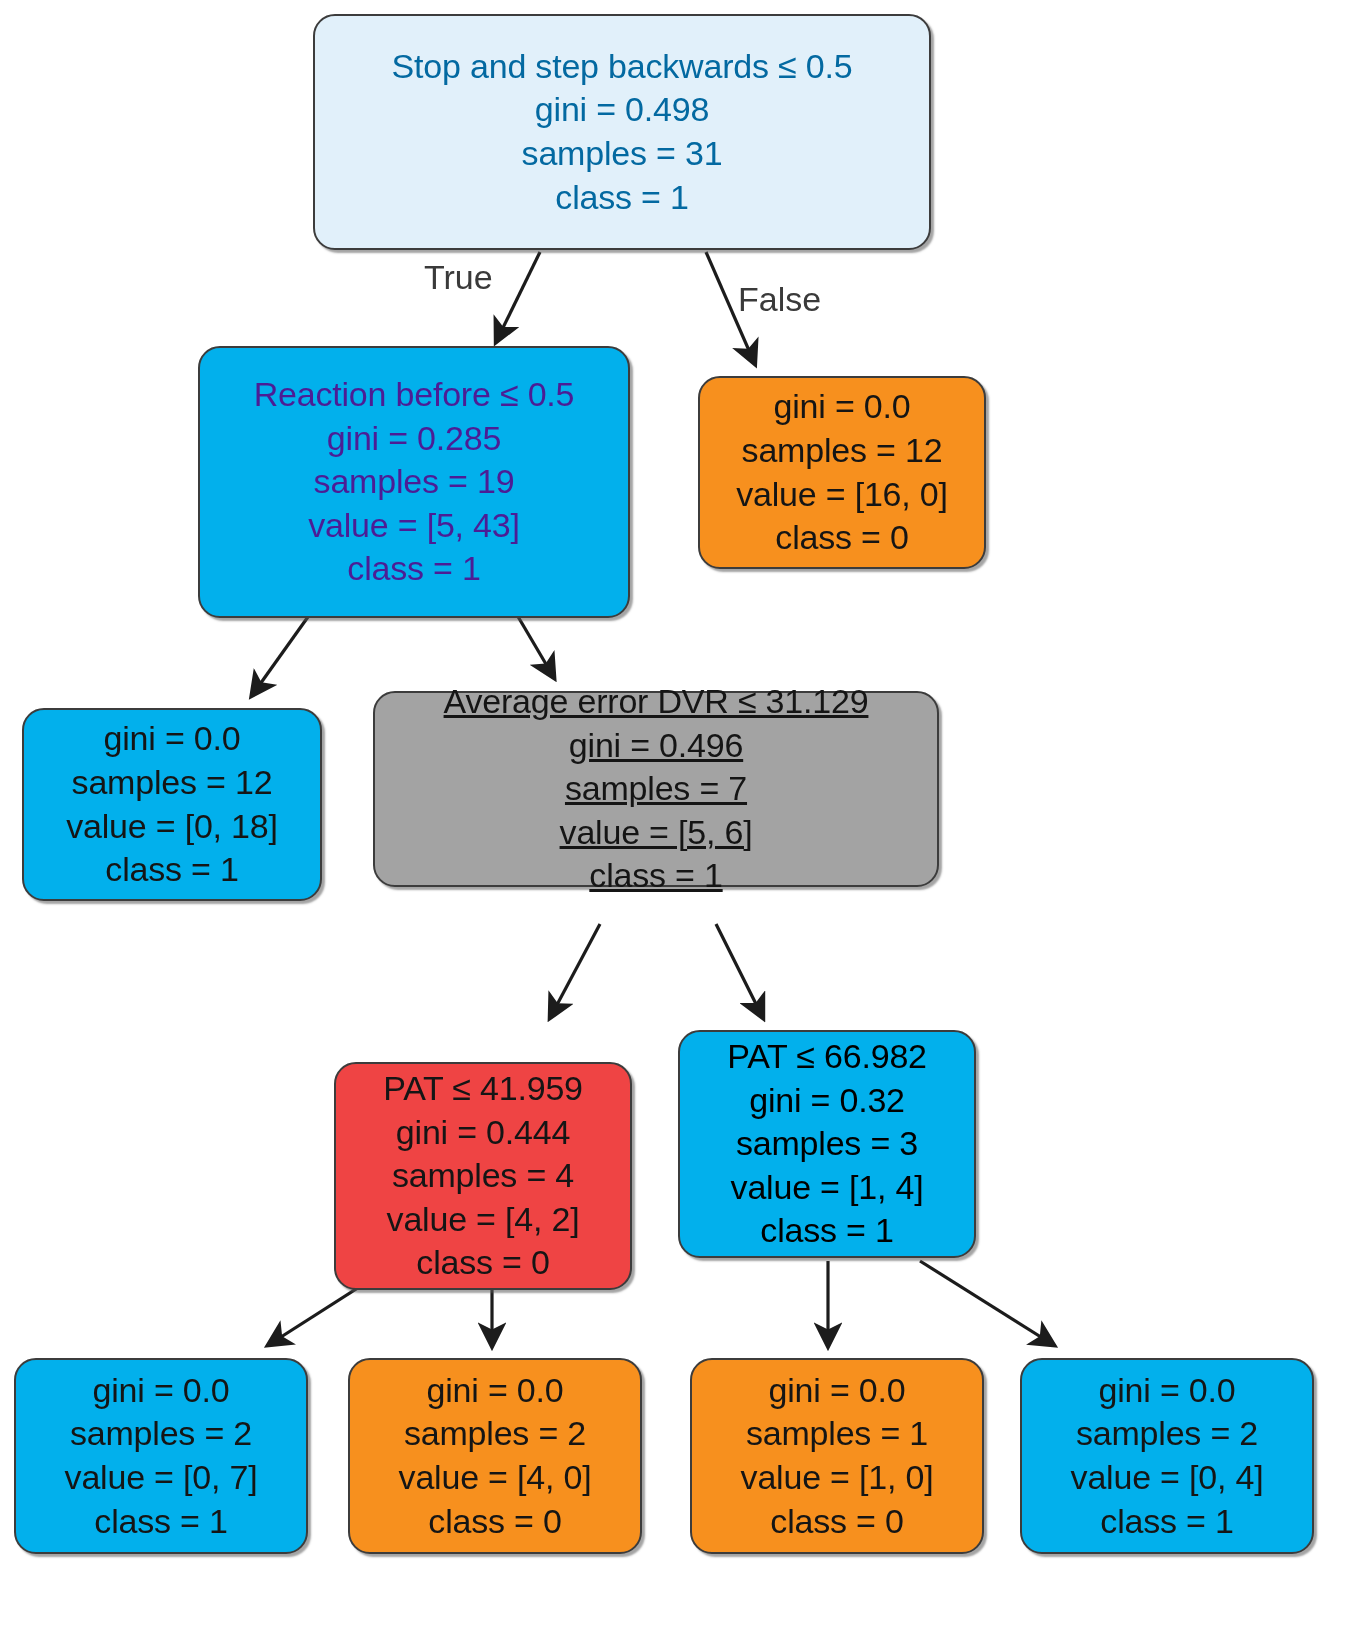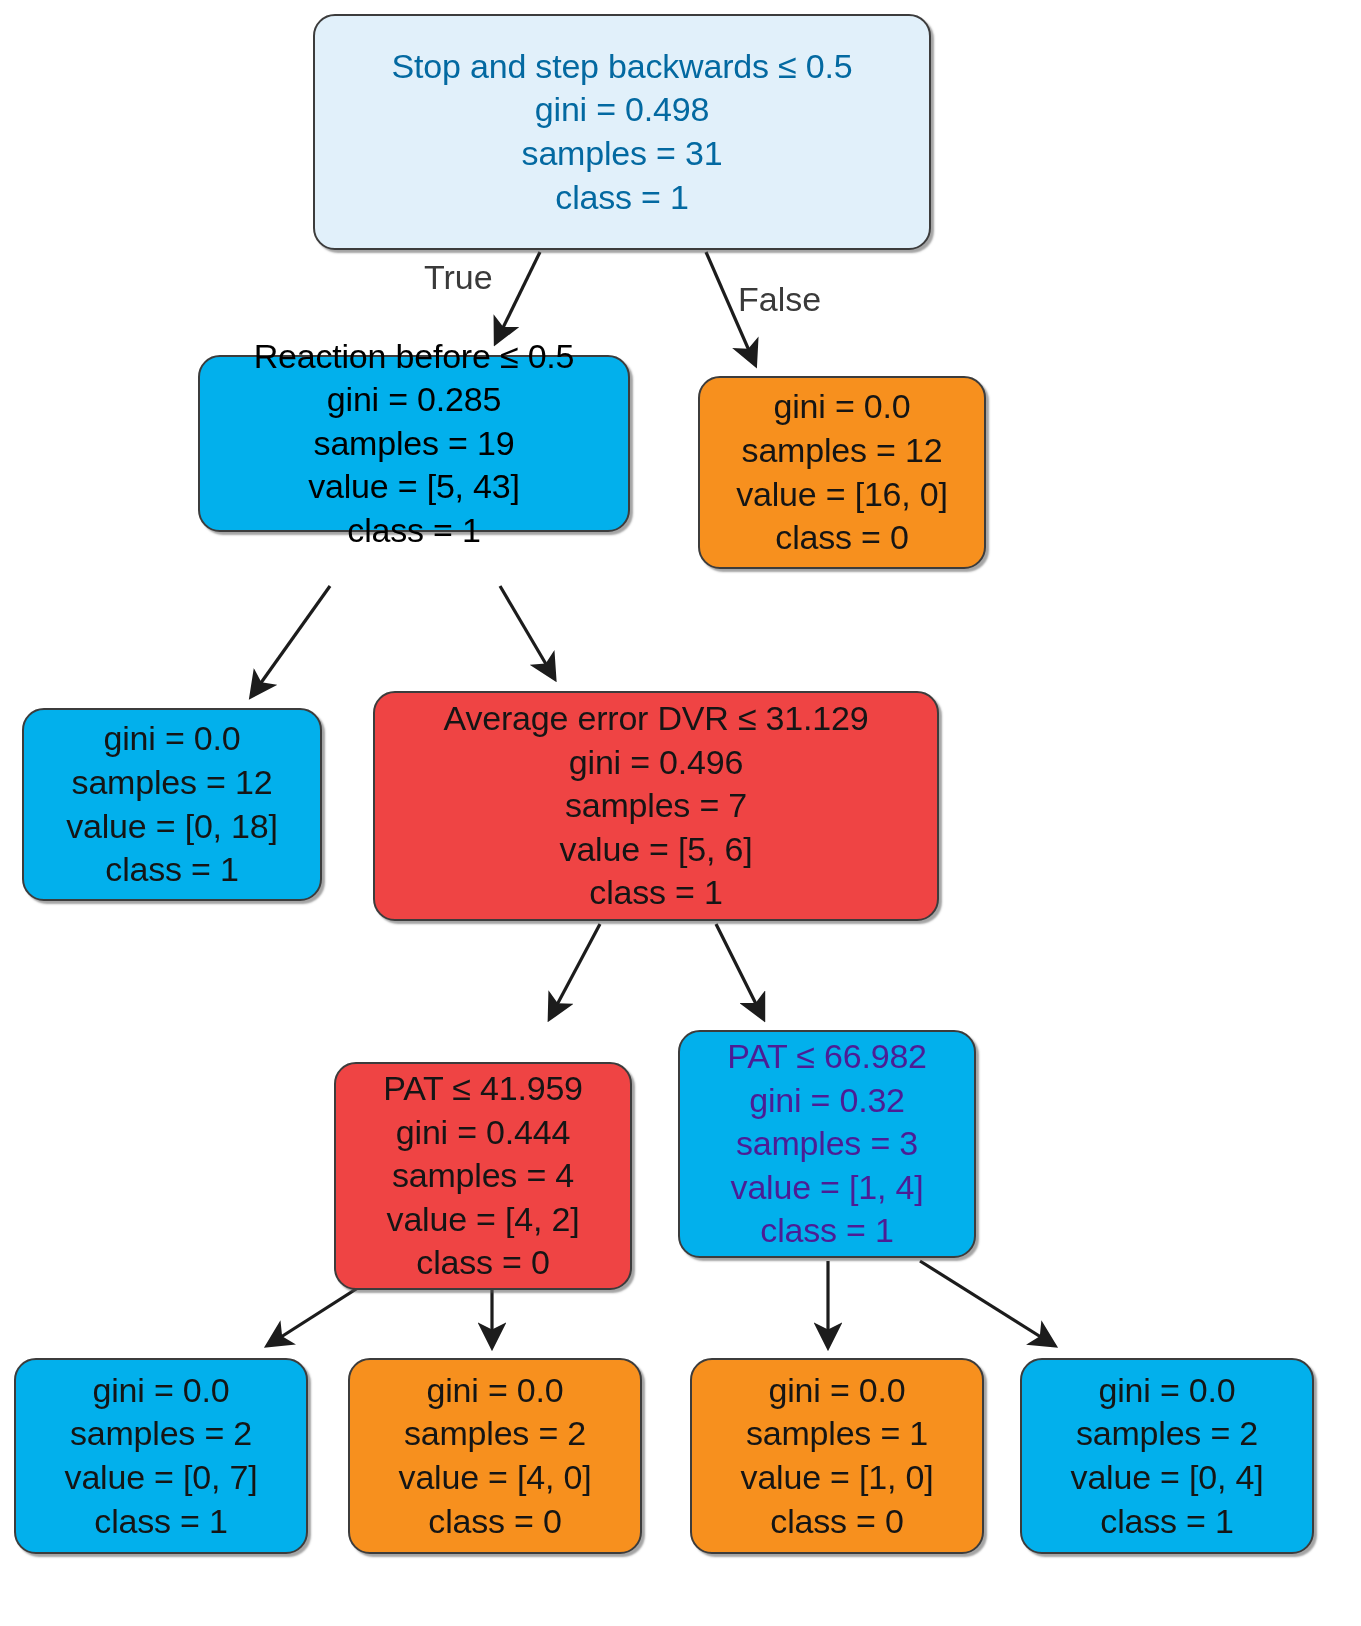--- a/index.html
+++ b/index.html
@@ -78,21 +78,21 @@
     </g>
   </svg>
 
   <div class="node" style="left: 313px; top: 14px; width: 618px; height: 236px; background: rgb(225, 240, 250); border-color: rgb(60, 60, 60); color: #0369a1;">
     <span class="line">Stop and step backwards ≤ 0.5</span>
     <span class="line">gini = 0.498</span>
     <span class="line">samples = 31</span>
     <span class="line">class = 1</span>
   </div>
 
-  <div class="node" style="left: 198px; top: 355px; width: 432px; height: 177px; background: rgb(2, 176, 236); border-color: rgb(60, 60, 60); color: #000000;">
+  <div class="node" style="left: 198px; top: 346px; width: 432px; height: 272px; background: rgb(2, 176, 236); border-color: rgb(60, 60, 60); color: #4c1d95;">
     <span class="line">Reaction before ≤ 0.5</span>
     <span class="line">gini = 0.285</span>
     <span class="line">samples = 19</span>
     <span class="line">value = [5, 43]</span>
     <span class="line">class = 1</span>
   </div>
 
   <div class="node" style="left: 698px; top: 376px; width: 288px; height: 193px; background: rgb(247, 144, 30); border-color: rgb(60, 60, 60); color: rgb(21, 21, 21);">
     <span class="line">gini = 0.0</span>
     <span class="line">samples = 12</span>
@@ -100,37 +100,37 @@
     <span class="line">class = 0</span>
   </div>
 
   <div class="node" style="left: 22px; top: 708px; width: 300px; height: 193px; background: rgb(2, 176, 236); border-color: rgb(60, 60, 60); color: rgb(21, 21, 21);">
     <span class="line">gini = 0.0</span>
     <span class="line">samples = 12</span>
     <span class="line">value = [0, 18]</span>
     <span class="line">class = 1</span>
   </div>
 
-  <div class="node" style="left: 373px; top: 691px; width: 566px; height: 230px; background: #ef4444; border-color: rgb(60, 60, 60); color: rgb(21, 21, 21);">
+  <div class="node" style="left: 373px; top: 691px; width: 566px; height: 196px; background: #a3a3a3; border-color: rgb(60, 60, 60); color: rgb(21, 21, 21); text-decoration: underline;">
     <span class="line">Average error DVR ≤ 31.129</span>
     <span class="line">gini = 0.496</span>
     <span class="line">samples = 7</span>
     <span class="line">value = [5, 6]</span>
     <span class="line">class = 1</span>
   </div>
 
   <div class="node" style="left: 334px; top: 1062px; width: 298px; height: 228px; background: #ef4444; border-color: rgb(60, 60, 60); color: rgb(21, 21, 21);">
     <span class="line">PAT ≤ 41.959</span>
     <span class="line">gini = 0.444</span>
     <span class="line">samples = 4</span>
     <span class="line">value = [4, 2]</span>
     <span class="line">class = 0</span>
   </div>
 
-  <div class="node" style="left: 678px; top: 1030px; width: 298px; height: 228px; background: rgb(2, 176, 236); border-color: rgb(60, 60, 60); color: #4c1d95;">
+  <div class="node" style="left: 678px; top: 1030px; width: 298px; height: 228px; background: rgb(2, 176, 236); border-color: rgb(60, 60, 60); color: #000000;">
     <span class="line">PAT ≤ 66.982</span>
     <span class="line">gini = 0.32</span>
     <span class="line">samples = 3</span>
     <span class="line">value = [1, 4]</span>
     <span class="line">class = 1</span>
   </div>
 
   <div class="node" style="left: 14px; top: 1358px; width: 294px; height: 196px; background: rgb(2, 176, 236); border-color: rgb(60, 60, 60); color: rgb(21, 21, 21);">
     <span class="line">gini = 0.0</span>
     <span class="line">samples = 2</span>

